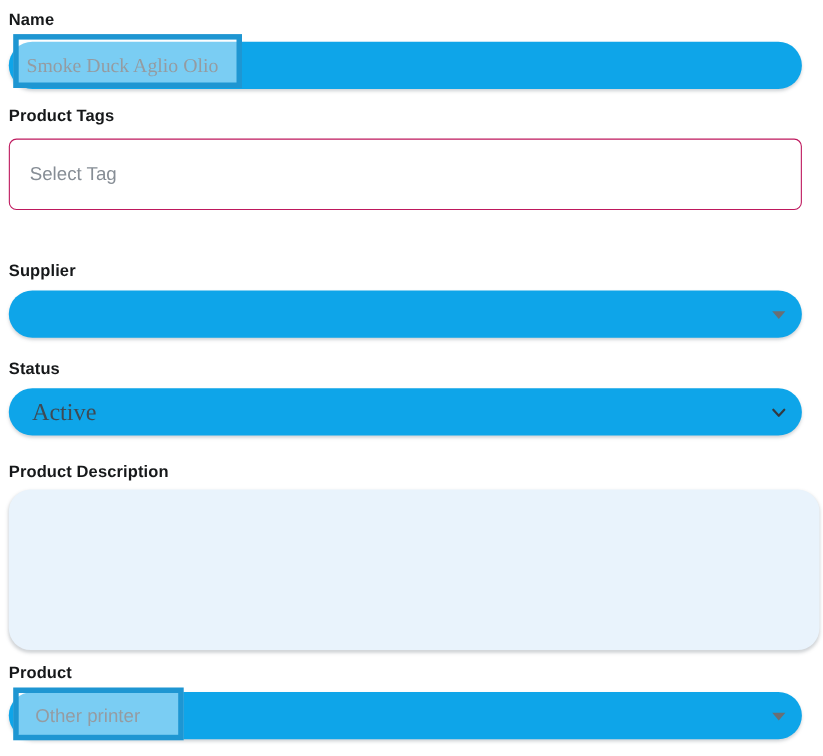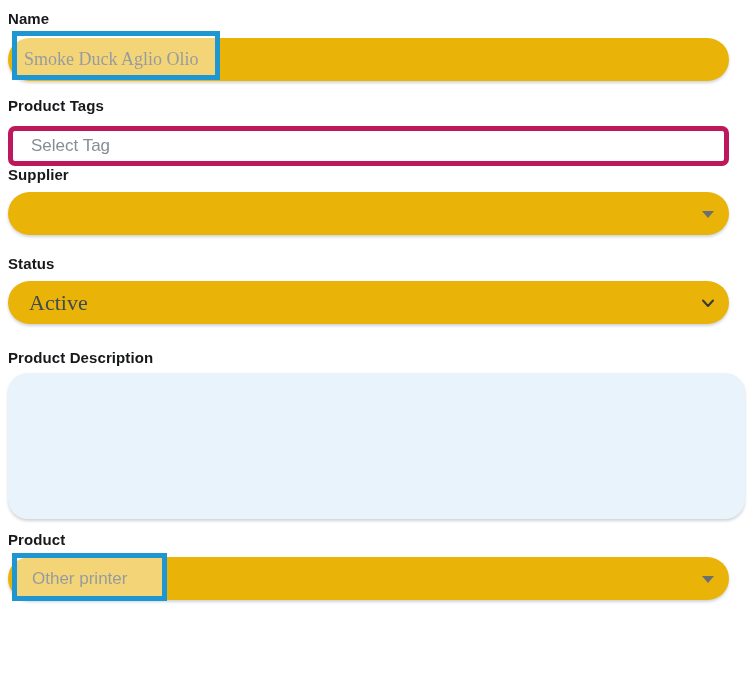--- a/index.html
+++ b/index.html
@@ -22,34 +22,34 @@
     line-height: 18px;
     letter-spacing: 0.1px;
   }
   .group { margin: 0; }
   .control-wrap { position: relative; }
 
   
   .g-name   .flabel { margin-bottom: 10px; }
   .g-name   { margin-bottom: 16px; }
   .g-tags   .flabel { margin-bottom: 11px; }
-  .g-tags   { }
+  .g-tags   { margin-bottom: 47px; }
   .g-supplier .flabel { margin-bottom: 8px; }
   .g-supplier { }
   .g-status .flabel { margin-bottom: 8px; margin-top: 20px; }
   .g-status { margin-bottom: 25px; }
   .g-desc   .flabel { margin-bottom: 6px; }
   .g-desc   { margin-bottom: 12px; }
   .g-printer .flabel { margin-bottom: 8px; }
 
   
   .pill {
     width: 100%;
     height: 43px;
-    background: #eab308;
+    background: #0ea5e9;
     border: none;
     border-radius: 21.5px;
     box-shadow: 0 2px 3px rgba(90, 100, 110, 0.28);
   }
   input.pill {
     font-family: "Liberation Serif", serif;
     font-size: 18px;
     color: #3e4a54;
     padding: 0 16px;
     outline: none;
@@ -83,23 +83,23 @@
     position: absolute;
     right: 13px;
     top: 50%;
     margin-top: -8px;
     width: 16px; height: 16px;
   }
 
   
   .tag-input {
     width: 100%;
-    height: 40px;
+    height: 65px;
     background: #ffffff;
-    border: 5px solid #be185d;
+    border: 1px solid #be185d;
     border-radius: 7px;
     padding: 0 18px;
     font-family: "Liberation Sans", sans-serif;
     font-size: 17px;
     color: #3f4a55;
     outline: none;
   }
   .tag-input::placeholder { color: #868d95; opacity: 1; }
 
   

